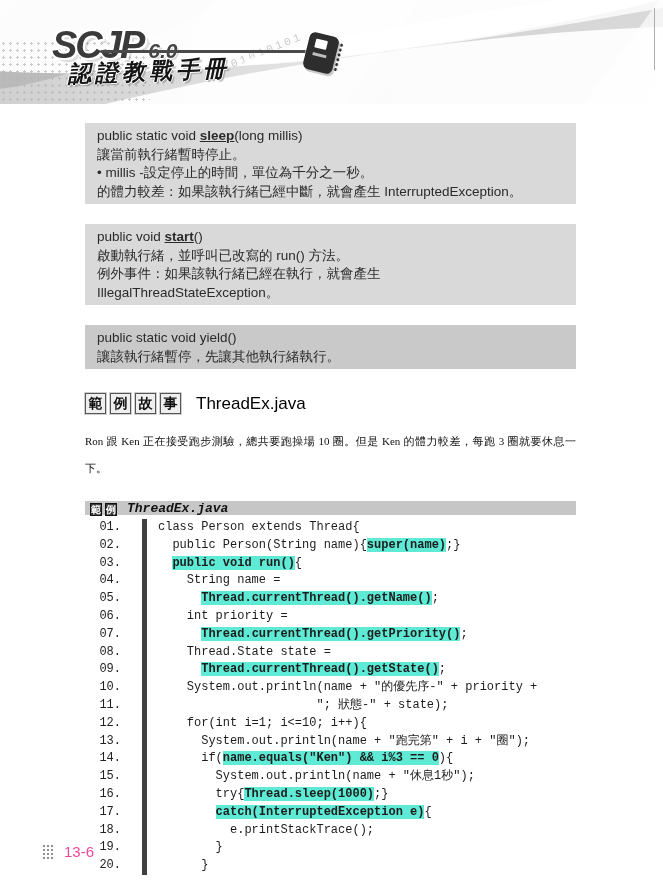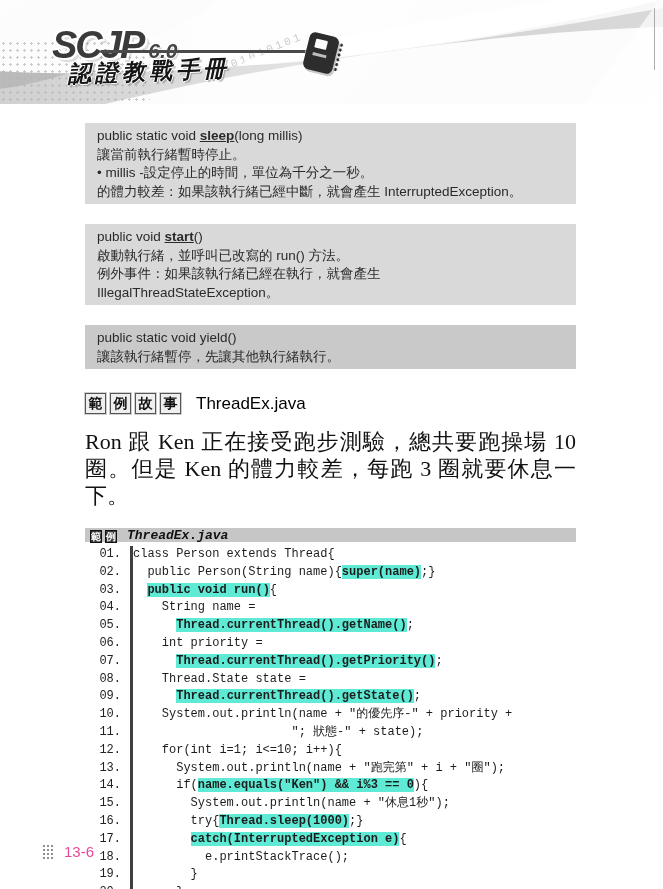--- a/index.html
+++ b/index.html
@@ -58,33 +58,33 @@
   .api-box.dark{background:#c9c9c9;}
   .api-sig{font-size:13.5px;line-height:18.5px;color:#2a2a2a;}
   .api-sig .method{font-weight:bold;text-decoration:underline;}
   .api-line{font-size:13.5px;line-height:18.5px;color:#2a2a2a;}
   
   .story-heading{margin-top:24px;display:flex;align-items:center;}
   .hchar{display:inline-block;width:19px;height:19px;line-height:19px;text-align:center;
     border:1px solid #555;outline:1px solid #cfcfcf;background:#efefef;font-weight:bold;font-size:14px;
     margin-right:4px;color:#111;}
   .story-title{font-size:17px;margin-left:11px;color:#000;}
-  .story-text{font-family:"Liberation Serif",serif;font-size:22px;line-height:27px;
+  .story-text{font-family:"Liberation Serif",serif;font-size:11px;line-height:27px;
     margin:14px 0 0 0;text-align:justify;color:#111;}
   
   .code-listing{margin-top:19px;}
   .code-header{background:#c6c6c6;height:14px;display:flex;align-items:center;padding-left:5px;}
   .cchar{width:15px;height:15px;background:#3a3a3a;color:#fff;font-size:10px;line-height:15px;
     text-align:center;border:1px solid #111;margin-right:3px;font-weight:bold;}
   .code-filename{font-family:"Liberation Mono",monospace;font-style:italic;font-weight:bold;
     font-size:13px;margin-left:7px;color:#111;}
   .code-body{padding-top:4px;}
   .code-line{display:flex;font-family:"Liberation Mono",monospace;font-size:12px;line-height:17.8px;white-space:pre;}
   .ln{width:36px;text-align:right;padding-right:9px;color:#222;flex:none;}
-  .code-text{border-left:3px solid #404040;flex:1;color:#1c1c1c;}
+  .code-text{border-left:5px solid #404040;padding-left:11px;flex:1;color:#1c1c1c;margin-left:12px;}
   .hl{background:#5eead4;font-weight:bold;}
   
   .page-footer{position:absolute;left:42px;top:843px;display:flex;align-items:center;}
   .footer-icon{width:13px;height:15px;margin-right:9px;
     background-image:radial-gradient(#8f8f8f 1px,transparent 1.2px);background-size:4px 4px;}
   .page-number{font-size:15px;color:#ec4899;}
 </style>
 </head>
 <body>
 

